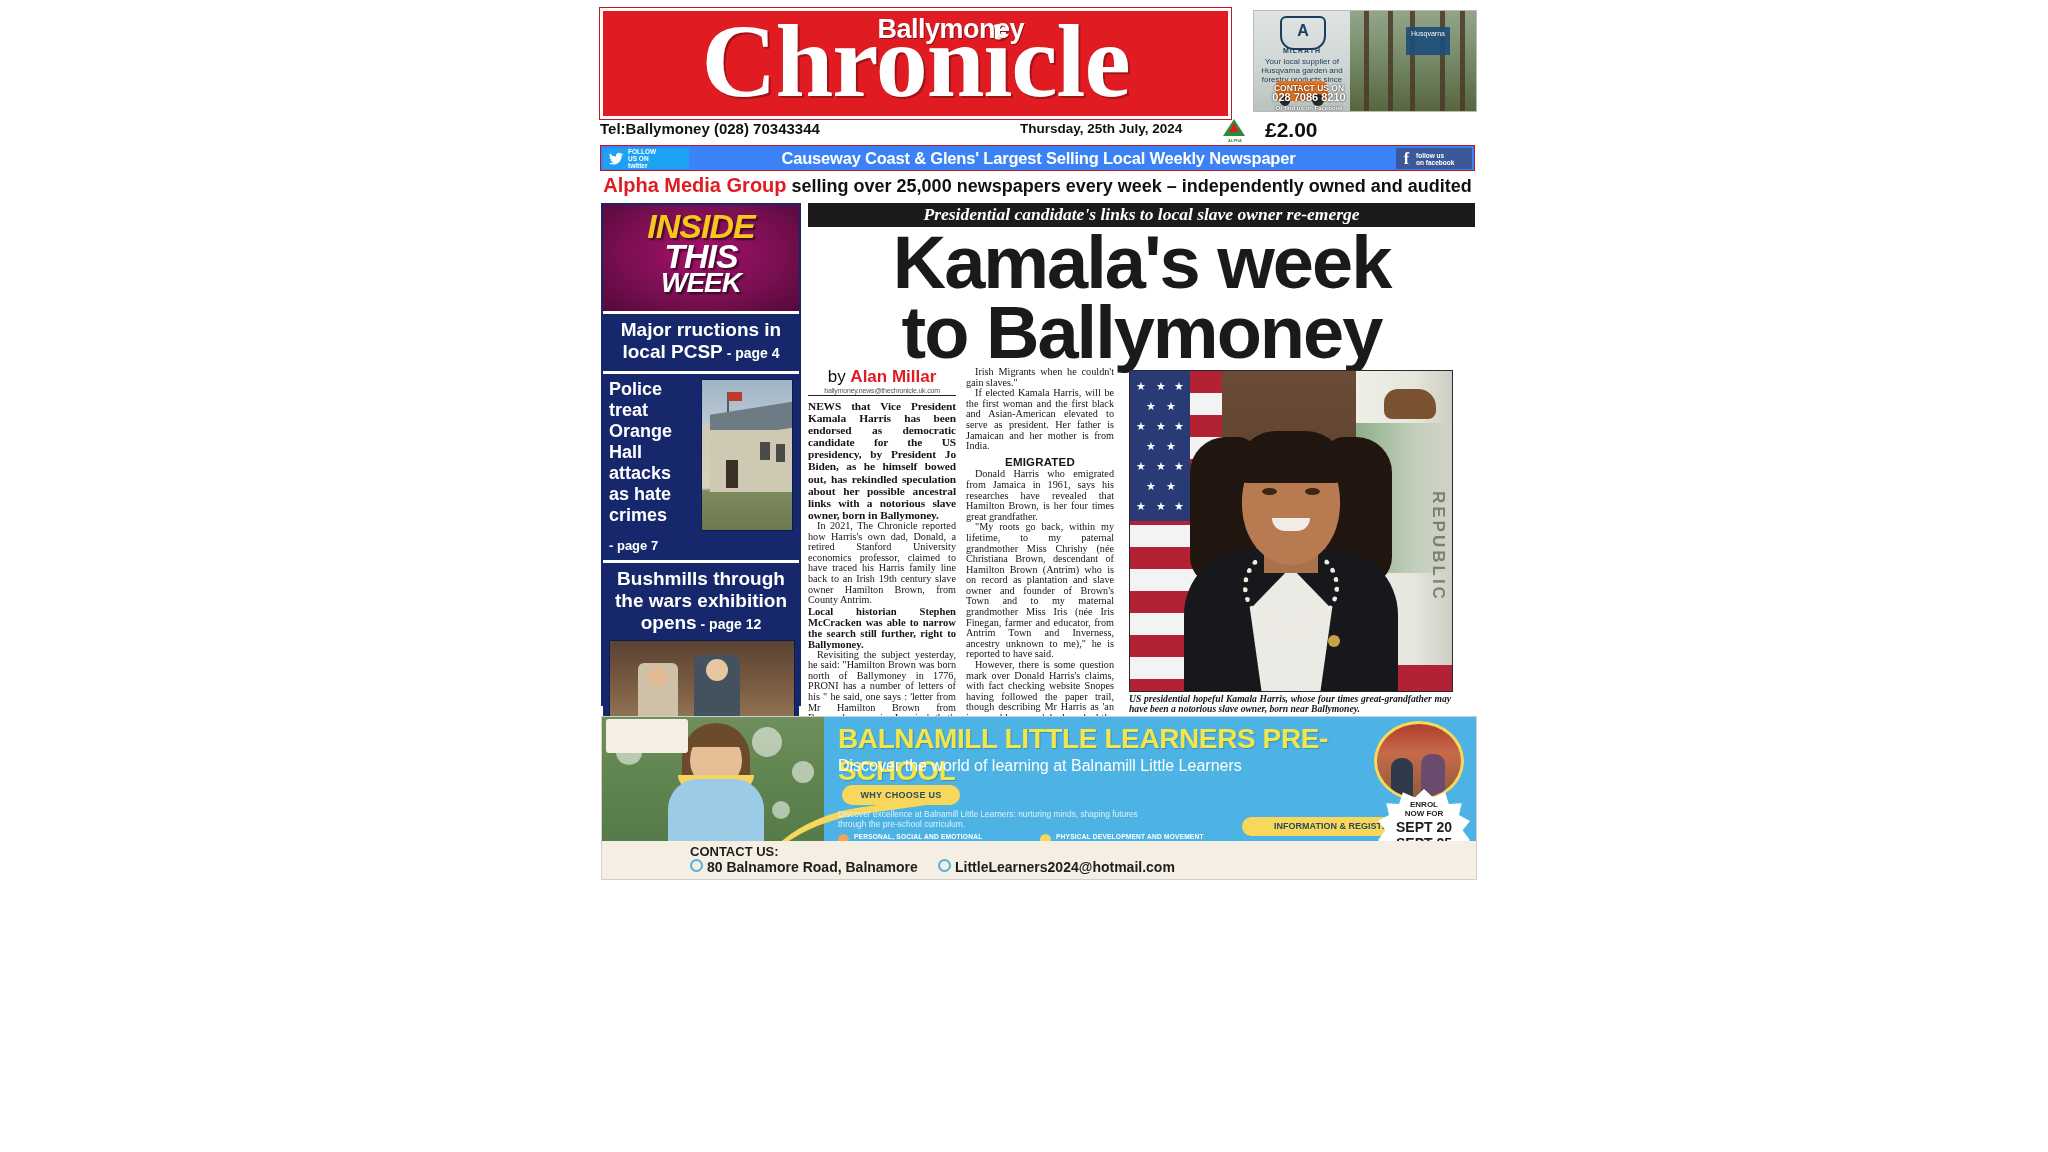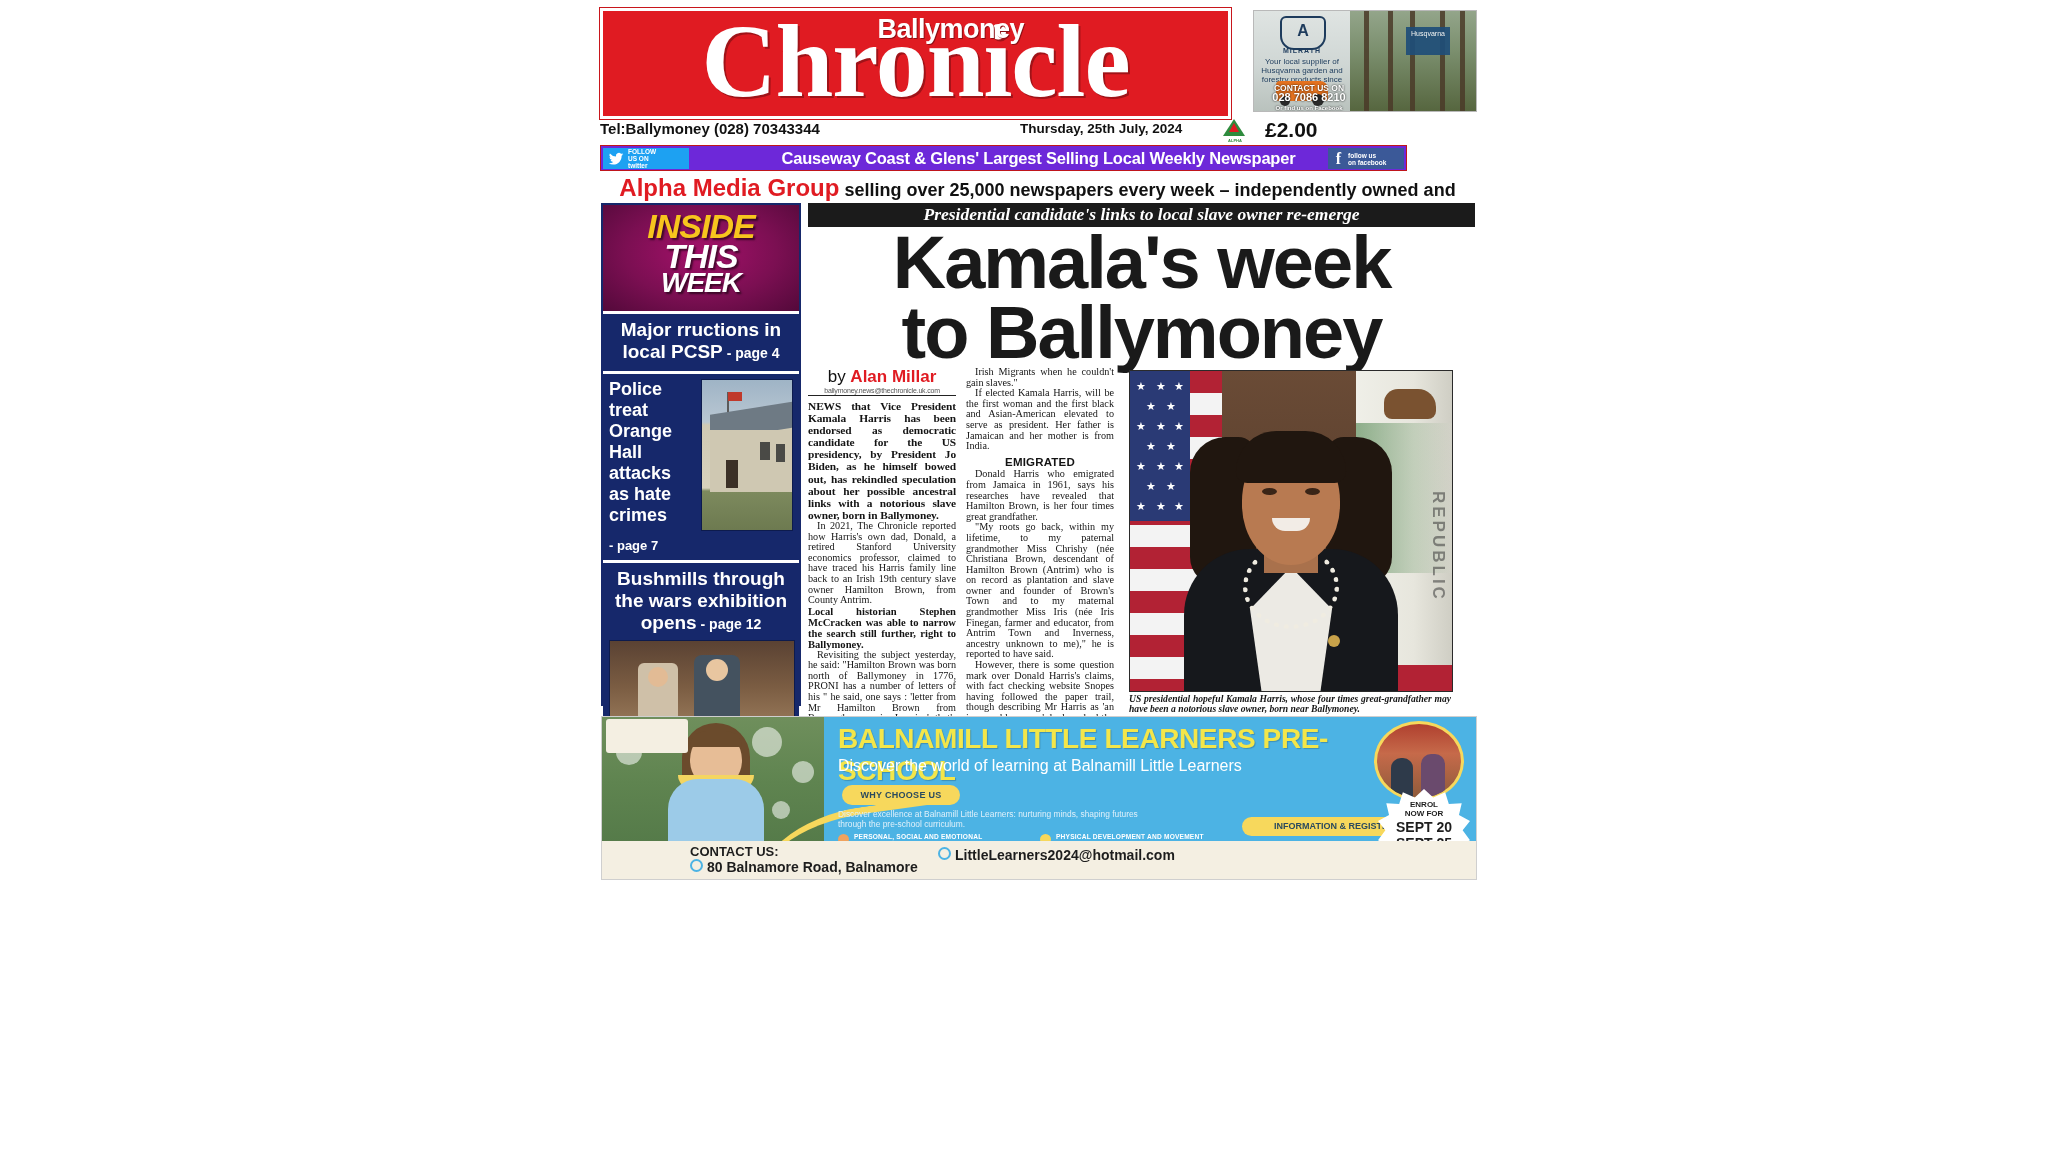--- a/index.html
+++ b/index.html
@@ -95,32 +95,32 @@
   }
   .infobar .alpha-logo .tri2{
     position:absolute;left:9px;top:5px;width:0;height:0;
     border-left:5px solid transparent;border-right:5px solid transparent;
     border-bottom:9px solid #e01b22;
   }
   .infobar .alpha-logo .lbl{position:absolute;left:0;bottom:-1px;width:30px;text-align:center;font-size:4px;font-weight:bold;color:#2e8b3d;}
   .infobar .price{position:absolute;left:665px;top:0px;font-size:21px;font-weight:bold;color:#111;}
 
   
-  .strap{position:absolute;left:15px;top:145px;width:807px;height:26px;background:#6d28d9;border:1px solid #c0151b;box-sizing:border-box;}
+  .strap{position:absolute;left:15px;top:145px;width:875px;height:26px;background:#3b82f6;border:1px solid #c0151b;box-sizing:border-box;}
   .strap .txt{position:absolute;left:0;top:0;width:875px;height:26px;line-height:25px;text-align:center;color:#fff;font-size:16.5px;font-weight:bold;letter-spacing:-0.2px;}
   .strap .tw{position:absolute;left:2px;top:2px;width:86px;height:21px;background:#1da1f2;display:flex;align-items:center;}
   .strap .tw .bird{width:20px;height:16px;margin-left:3px;}
   .strap .tw .tlbl{font-size:6.5px;color:#fff;font-weight:bold;line-height:7px;margin-left:2px;}
   .strap .fb2{position:absolute;right:2px;top:2px;width:76px;height:21px;background:#3b5998;display:flex;align-items:center;}
   .strap .fb2 .ficon{width:13px;height:17px;margin-left:4px;color:#fff;font-weight:bold;font-family:"Liberation Serif",serif;font-size:16px;line-height:17px;text-align:center;}
   .strap .fb2 .flbl{font-size:6.5px;color:#fff;font-weight:bold;line-height:7px;margin-left:3px;}
 
   
   .alphaline{position:absolute;left:15px;top:174px;width:875px;height:26px;text-align:center;}
-  .alphaline .amg{font-size:24px;font-weight:bold;color:#e01b22;font-family:"Liberation Sans Narrow","Liberation Sans",sans-serif;}
+  .alphaline .amg{font-size:20px;font-weight:bold;color:#e01b22;font-family:"Liberation Sans Narrow","Liberation Sans",sans-serif;}
   .alphaline .rest{font-size:18px;font-weight:bold;color:#111;}
 
   
   .sidebar{position:absolute;left:16px;top:203px;width:200px;height:503px;background:#16286b;border:2px solid #16286b;box-sizing:border-box;}
   .itw{position:relative;width:196px;height:106px;background:radial-gradient(ellipse at 50% 45%, #a4116a 0%, #7b0f52 55%, #53093a 100%);overflow:hidden;}
   .itw .l1,.itw .l2,.itw .l3{
     position:absolute;left:0;width:196px;text-align:center;font-style:italic;
     font-weight:bold;font-family:"Liberation Sans",sans-serif;letter-spacing:-1px;
     text-shadow:2px 2px 2px rgba(0,0,0,.55);
   }
@@ -242,21 +242,21 @@
   .botad .sunray{position:absolute;right:104px;bottom:0px;width:96px;height:50px;
      background:conic-gradient(from 200deg at 50% 100%, #f7d85c 0deg 6deg, transparent 6deg 14deg, #f7d85c 14deg 20deg, transparent 20deg 28deg, #f7d85c 28deg 34deg, transparent 34deg 42deg, #f7d85c 42deg 48deg, transparent 48deg 56deg, #f7d85c 56deg 62deg, transparent 62deg 70deg);}
   .botad .kidsphoto{position:absolute;right:12px;top:4px;width:84px;height:74px;border-radius:50%;border:3px solid #f7d85c;overflow:hidden;
      background:linear-gradient(180deg,#b0402f 0%,#c66a4a 40%,#8e5b3b 100%);}
   .botad .kidsphoto .k1{position:absolute;left:14px;top:34px;width:22px;height:40px;background:#2e3a4a;border-radius:10px 10px 0 0;}
   .botad .kidsphoto .k2{position:absolute;left:44px;top:30px;width:24px;height:44px;background:#6a4a6d;border-radius:10px 10px 0 0;}
   .botad .contactbar{position:absolute;left:0;bottom:0;width:874px;height:38px;background:#f4efe2;}
   .botad .cu{position:absolute;left:88px;top:3px;font-size:13px;font-weight:bold;color:#1d1d1d;}
   .botad .addr{position:absolute;left:88px;top:18px;font-size:14px;font-weight:bold;color:#1d1d1d;}
   .botad .addr .ci{display:inline-block;width:9px;height:9px;border-radius:50%;border:2px solid #4cb3e4;margin-right:4px;}
-  .botad .email{position:absolute;left:336px;top:6px;font-size:14px;font-weight:bold;color:#1d1d1d;}
+  .botad .email{position:absolute;left:336px;top:18px;font-size:14px;font-weight:bold;color:#1d1d1d;}
   .botad .email .ci{display:inline-block;width:9px;height:9px;border-radius:50%;border:2px solid #4cb3e4;margin-right:4px;}
 </style>
 </head>
 <body>
 
 <div class="page">
 <div class="paper">
 
   <div class="masthead-row">
     <div class="masthead-box">

